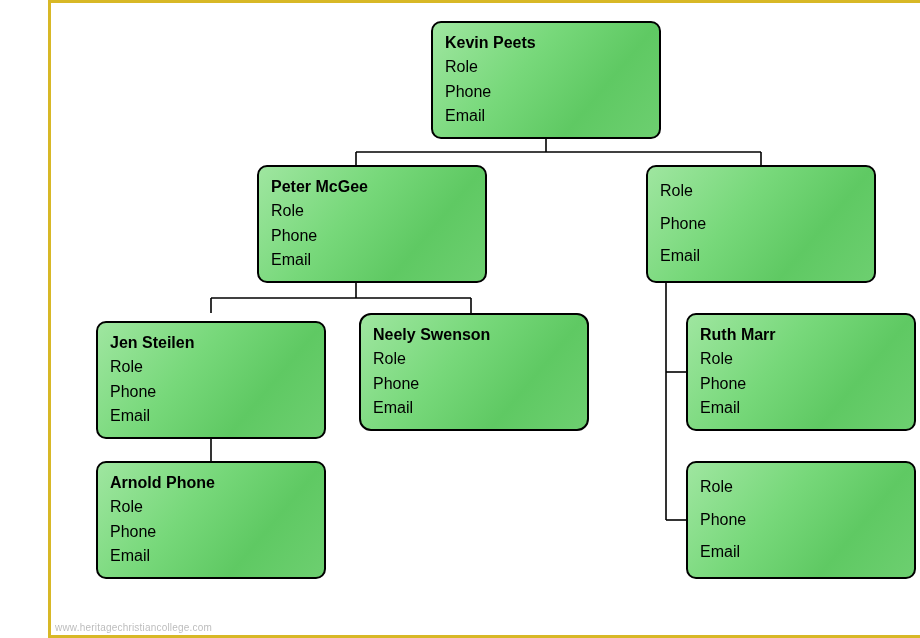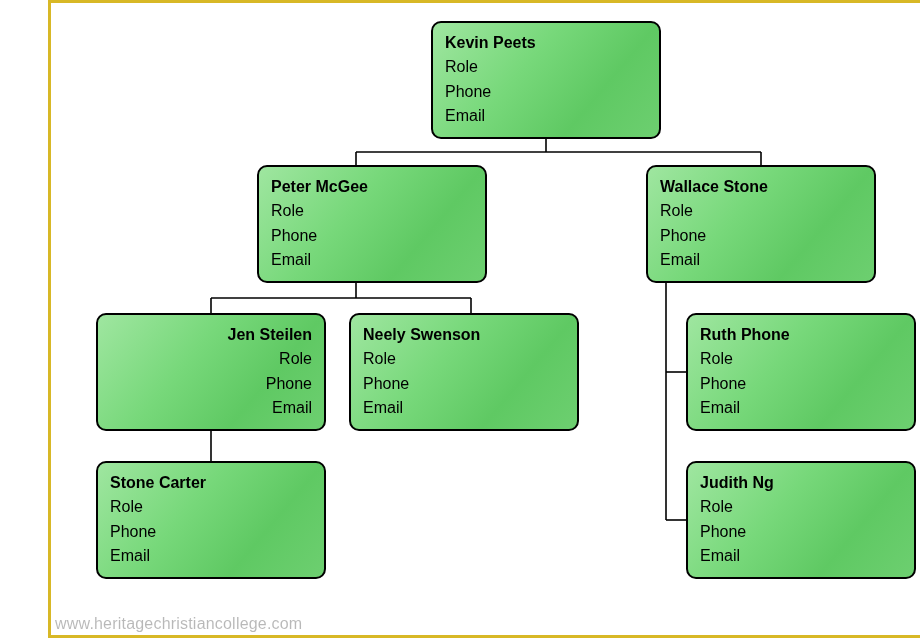--- a/index.html
+++ b/index.html
@@ -49,21 +49,21 @@
   }
   svg.connectors line {
     stroke: #000;
     stroke-width: 1.6;
   }
 
   .watermark {
     position: absolute;
     left: 4px;
     bottom: 2px;
-    font-size: 16px;
+    font-size: 10px;
     color: rgba(0,0,0,0.28);
     letter-spacing: 0.2px;
     font-family: Arial, sans-serif;
   }
 </style>
 </head>
 <body>
 
 <div class="frame">
 
@@ -94,55 +94,53 @@
   </div>
 
   <div class="node" style="left:206px; top:162px;">
     <span class="name">Peter McGee</span>
     <span class="role">Role</span>
     <span class="phone">Phone</span>
     <span class="email">Email</span>
   </div>
 
   <div class="node" style="left:595px; top:162px;">
-    <span class="name">Wallace Stone</span>
     <span class="role">Role</span>
     <span class="phone">Phone</span>
     <span class="email">Email</span>
   </div>
 
-  <div class="node" style="left:45px; top:310px;align-items:flex-end;">
+  <div class="node" style="left:45px; top:318px;">
     <span class="name">Jen Steilen</span>
     <span class="role">Role</span>
     <span class="phone">Phone</span>
     <span class="email">Email</span>
   </div>
 
-  <div class="node" style="left:298px; top:310px;">
+  <div class="node" style="left:308px; top:310px;border-radius:12px;">
     <span class="name">Neely Swenson</span>
     <span class="role">Role</span>
     <span class="phone">Phone</span>
     <span class="email">Email</span>
   </div>
 
   <div class="node" style="left:45px; top:458px;">
-    <span class="name">Stone Carter</span>
+    <span class="name">Arnold Phone</span>
     <span class="role">Role</span>
     <span class="phone">Phone</span>
     <span class="email">Email</span>
   </div>
 
   <div class="node" style="left:635px; top:310px;">
-    <span class="name">Ruth Phone</span>
+    <span class="name">Ruth Marr</span>
     <span class="role">Role</span>
     <span class="phone">Phone</span>
     <span class="email">Email</span>
   </div>
 
   <div class="node" style="left:635px; top:458px;">
-    <span class="name">Judith Ng</span>
     <span class="role">Role</span>
     <span class="phone">Phone</span>
     <span class="email">Email</span>
   </div>
 
   <div class="watermark">www.heritagechristiancollege.com</div>
 </div>
 
 </body></html>

